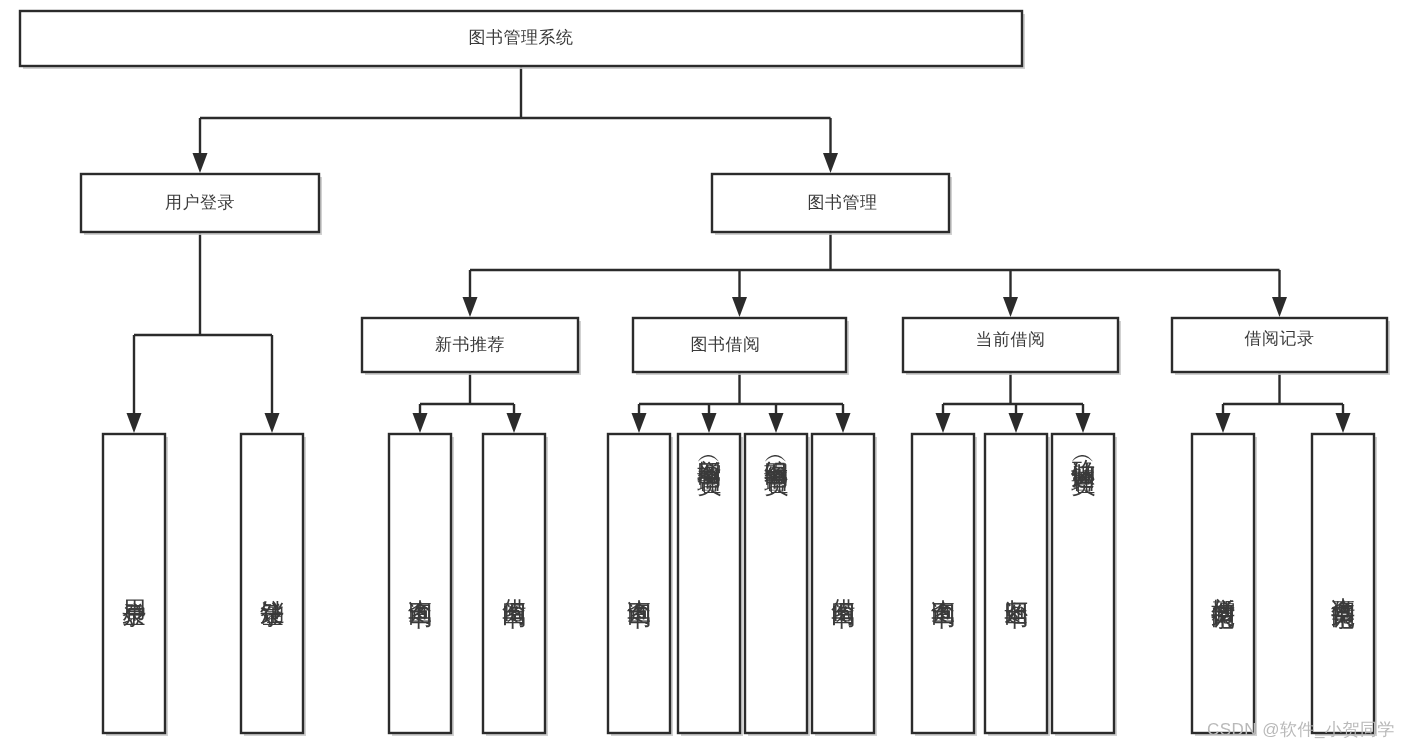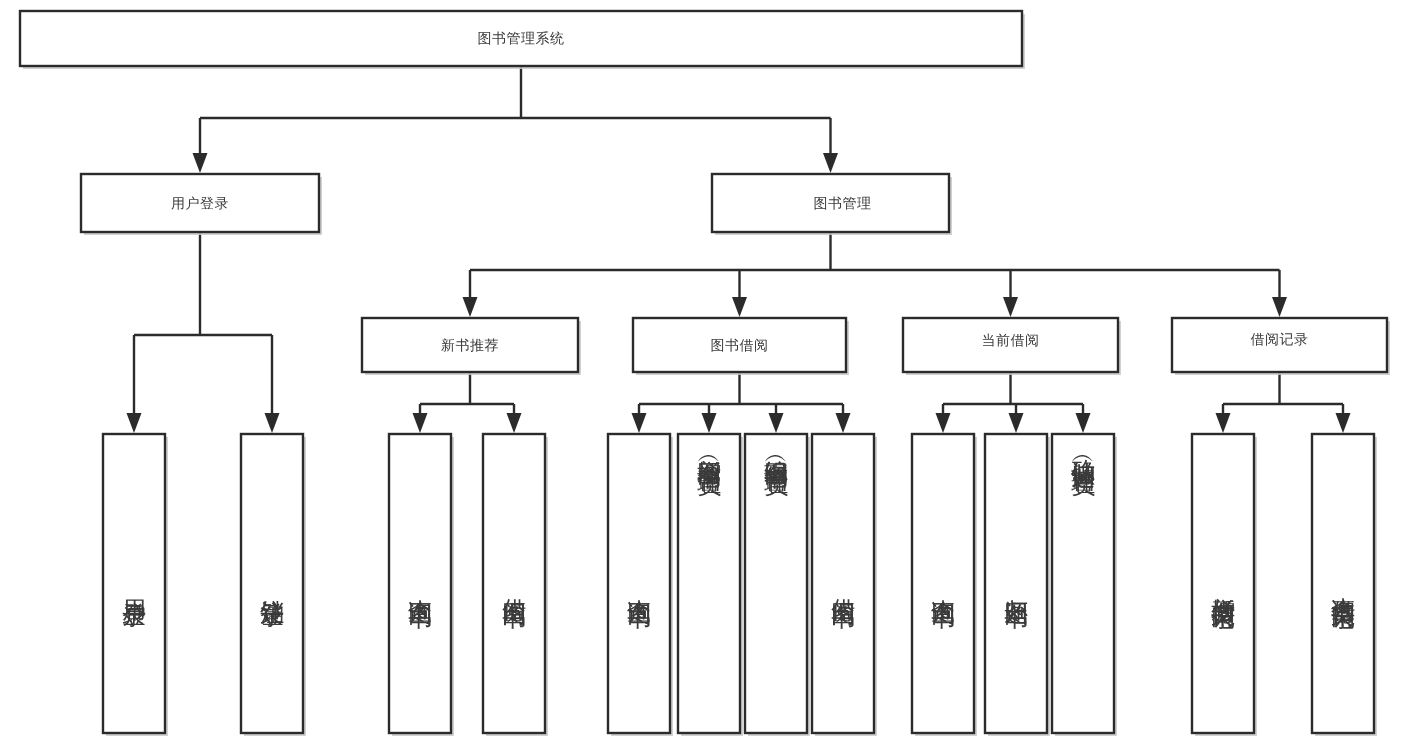--- a/index.html
+++ b/index.html
@@ -55,21 +55,21 @@
     color: #3a3a3a;
     font-family: "Liberation Sans", "DejaVu Sans", sans-serif;
     line-height: 1.18;
     letter-spacing: 0.5px;
     white-space: pre;
     pointer-events: none;
     box-sizing: border-box;
   }
   .node-label.horizontal {
     writing-mode: horizontal-tb;
-    font-size: 14px;
+    font-size: 17px;
   }
   .node-label.vertical {
     writing-mode: vertical-rl;
     text-orientation: upright;
     font-size: 24px;
     letter-spacing: 2px;
     justify-content: flex-start;
     align-items: center;
     padding-top: 6px;
   }
@@ -193,32 +193,33 @@
         <rect x="1192" y="434" width="62" height="299" class="node-box"></rect>
         <rect x="1312" y="434" width="62" height="299" class="node-box"></rect>
       </g>
   </svg>
 
   <div id="labels-layer">
       <div class="node-label horizontal" style="left: 20px; top: 11px; width: 1002px; height: 55px;">图书管理系统</div>
       <div class="node-label horizontal" style="left: 81px; top: 174px; width: 238px; height: 58px;">用户登录</div>
       <div class="node-label horizontal" style="left: 712px; top: 174px; width: 237px; height: 58px; padding-left: 24px;">图书管理</div>
       <div class="node-label horizontal" style="left: 362px; top: 318px; width: 216px; height: 54px;">新书推荐</div>
-      <div class="node-label horizontal" style="left: 633px; top: 318px; width: 213px; height: 54px;">图书借阅</div>
+      <div class="node-label horizontal" style="left: 619px; top: 318px; width: 213px; height: 54px;">图书借阅</div>
       <div class="node-label horizontal" style="left: 903px; top: 318px; width: 215px; height: 44px;">当前借阅</div>
       <div class="node-label horizontal" style="left: 1172px; top: 318px; width: 215px; height: 42px;">借阅记录</div>
       <div class="node-label vertical v-centered" style="left: 103px; top: 434px; width: 62px; height: 299px;">用户登录</div>
       <div class="node-label vertical v-centered" style="left: 241px; top: 434px; width: 62px; height: 299px;">注销登录</div>
       <div class="node-label vertical v-centered" style="left: 389px; top: 434px; width: 62px; height: 299px;">查询图书</div>
       <div class="node-label vertical v-centered" style="left: 483px; top: 434px; width: 62px; height: 299px;">借阅图书</div>
       <div class="node-label vertical v-centered" style="left: 608px; top: 434px; width: 62px; height: 299px;">查询图书</div>
       <div class="node-label vertical" style="left: 678px; top: 434px; width: 62px; height: 299px;">新增图书（管理员）</div>
       <div class="node-label vertical" style="left: 745px; top: 434px; width: 62px; height: 299px;">编辑图书（管理员）</div>
       <div class="node-label vertical v-centered" style="left: 812px; top: 434px; width: 62px; height: 299px;">借阅图书</div>
       <div class="node-label vertical v-centered" style="left: 912px; top: 434px; width: 62px; height: 299px;">查询图书</div>
       <div class="node-label vertical v-centered" style="left: 985px; top: 434px; width: 62px; height: 299px;">归还图书</div>
       <div class="node-label vertical" style="left: 1052px; top: 434px; width: 62px; height: 299px;">确认归还（管理员）</div>
       <div class="node-label vertical v-centered" style="left: 1192px; top: 434px; width: 62px; height: 299px;">新增借阅记录</div>
       <div class="node-label vertical v-centered" style="left: 1312px; top: 434px; width: 62px; height: 299px;">查询借阅记录</div>
     </div>
 
+  <div class="watermark">CSDN @软件_小贺同学</div>
 
 </div>
 
 </body></html>

